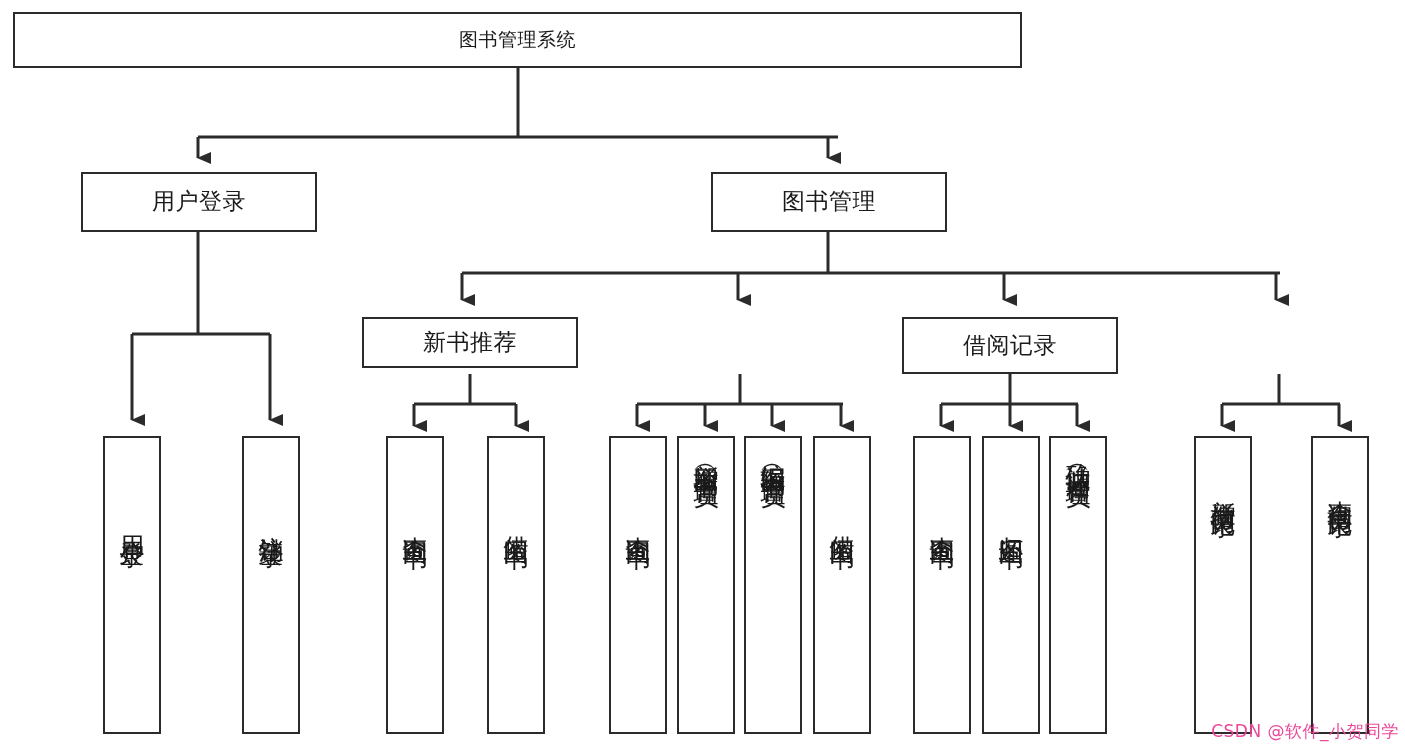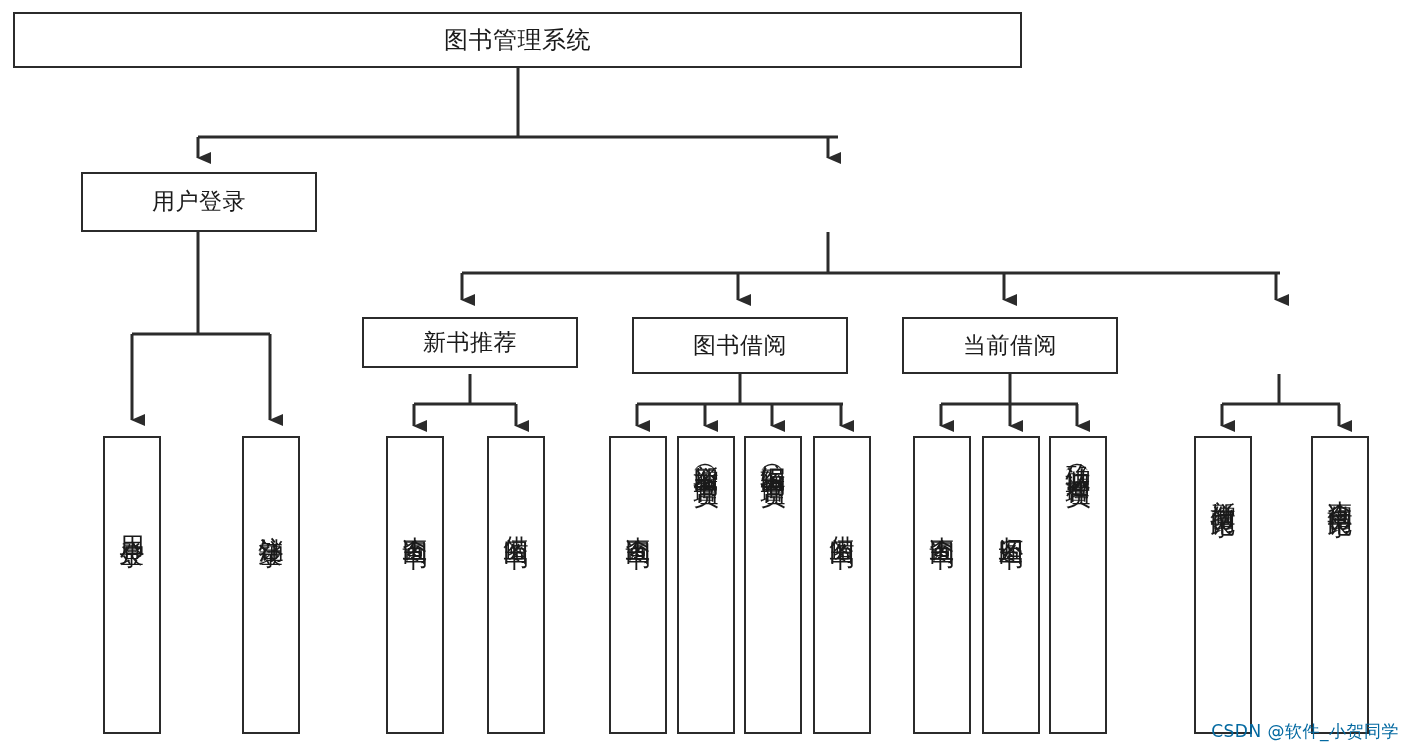--- a/index.html
+++ b/index.html
@@ -40,42 +40,42 @@
     text-align: center;
     line-height: 1.12;
   }
   
   .node.horiz .label {
     font-size: 23px;
     letter-spacing: 0.5px;
     white-space: nowrap;
   }
   .node.root .label {
-    font-size: 24px;
+    font-size: 19px;
   }
   
   .node.vert {
     align-items: flex-start;
     justify-content: center;
     padding-top: 10px;
   }
   .node.vert .label {
     writing-mode: vertical-rl;
     text-orientation: upright;
     font-size: 25px;
     line-height: 1.0;
     letter-spacing: 3px;
     white-space: nowrap;
   }
   #watermark {
     position: absolute;
     right: 6px;
     bottom: 4px;
     font-size: 17px;
-    color: #0369a1;
+    color: #ec4899;
     white-space: nowrap;
     letter-spacing: 0.5px;
   }
 </style>
 </head>
 <body>
 
 <div id="canvas">
 
   <svg class="edges" viewBox="0 0 1405 747">
@@ -129,31 +129,31 @@
   </svg>
 
   <div class="node horiz root" style="left:13px; top:12px; width:1009px; height:56px;">
     <span class="label">图书管理系统</span>
   </div>
 
   <div class="node horiz" style="left:81px; top:172px; width:236px; height:60px;">
     <span class="label">用户登录</span>
   </div>
 
+  <div class="node horiz" style="left:711px; top:172px; width:236px; height:60px;">
+    <span class="label">图书管理</span>
+  </div>
 
   <div class="node horiz" style="left:362px; top:317px; width:216px; height:51px;">
     <span class="label">新书推荐</span>
   </div>
 
-  <div class="node horiz" style="left:632px; top:317px; width:216px; height:57px;">
-    <span class="label">图书借阅</span>
-  </div>
 
   <div class="node horiz" style="left:902px; top:317px; width:216px; height:57px;">
-    <span class="label">当前借阅</span>
+    <span class="label">借阅记录</span>
   </div>
 
 
   <div class="node vert" style="left:103px; top:436px; width:58px; height:298px; padding-top:78px;">
     <span class="label">用户登录</span>
   </div>
 
   <div class="node vert" style="left:242px; top:436px; width:58px; height:298px; padding-top:78px;">
     <span class="label">注销登录</span>
   </div>

